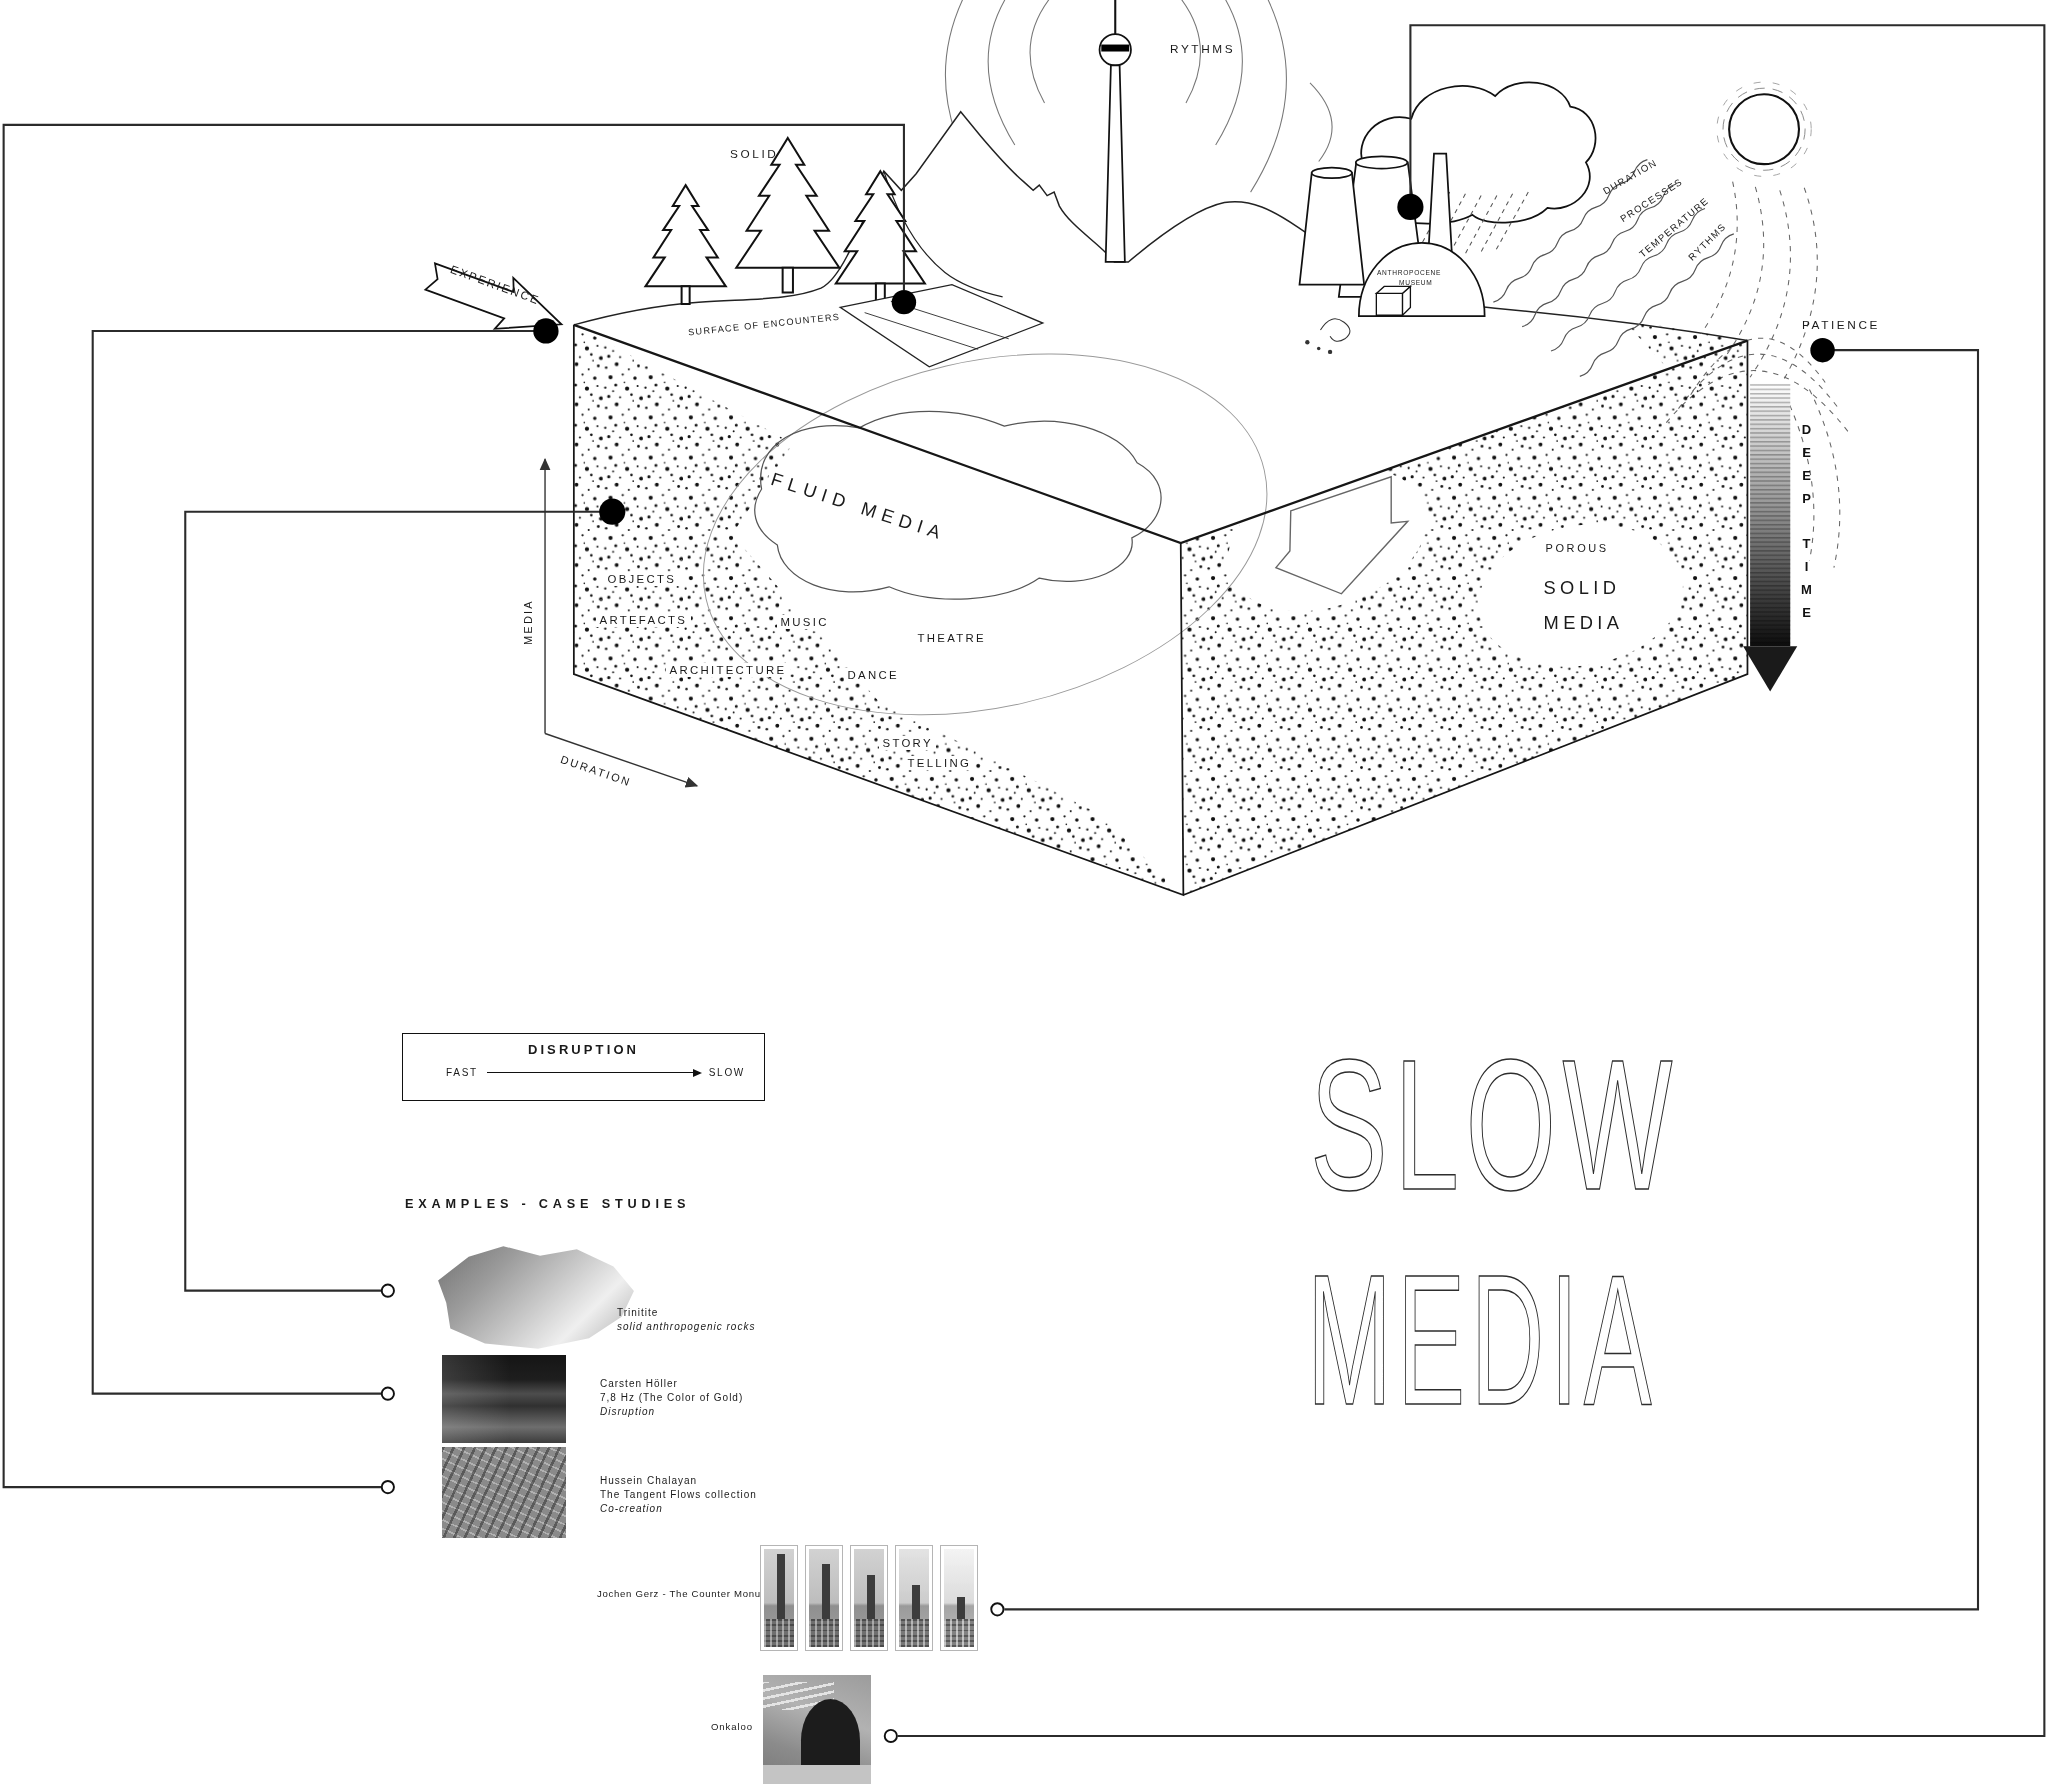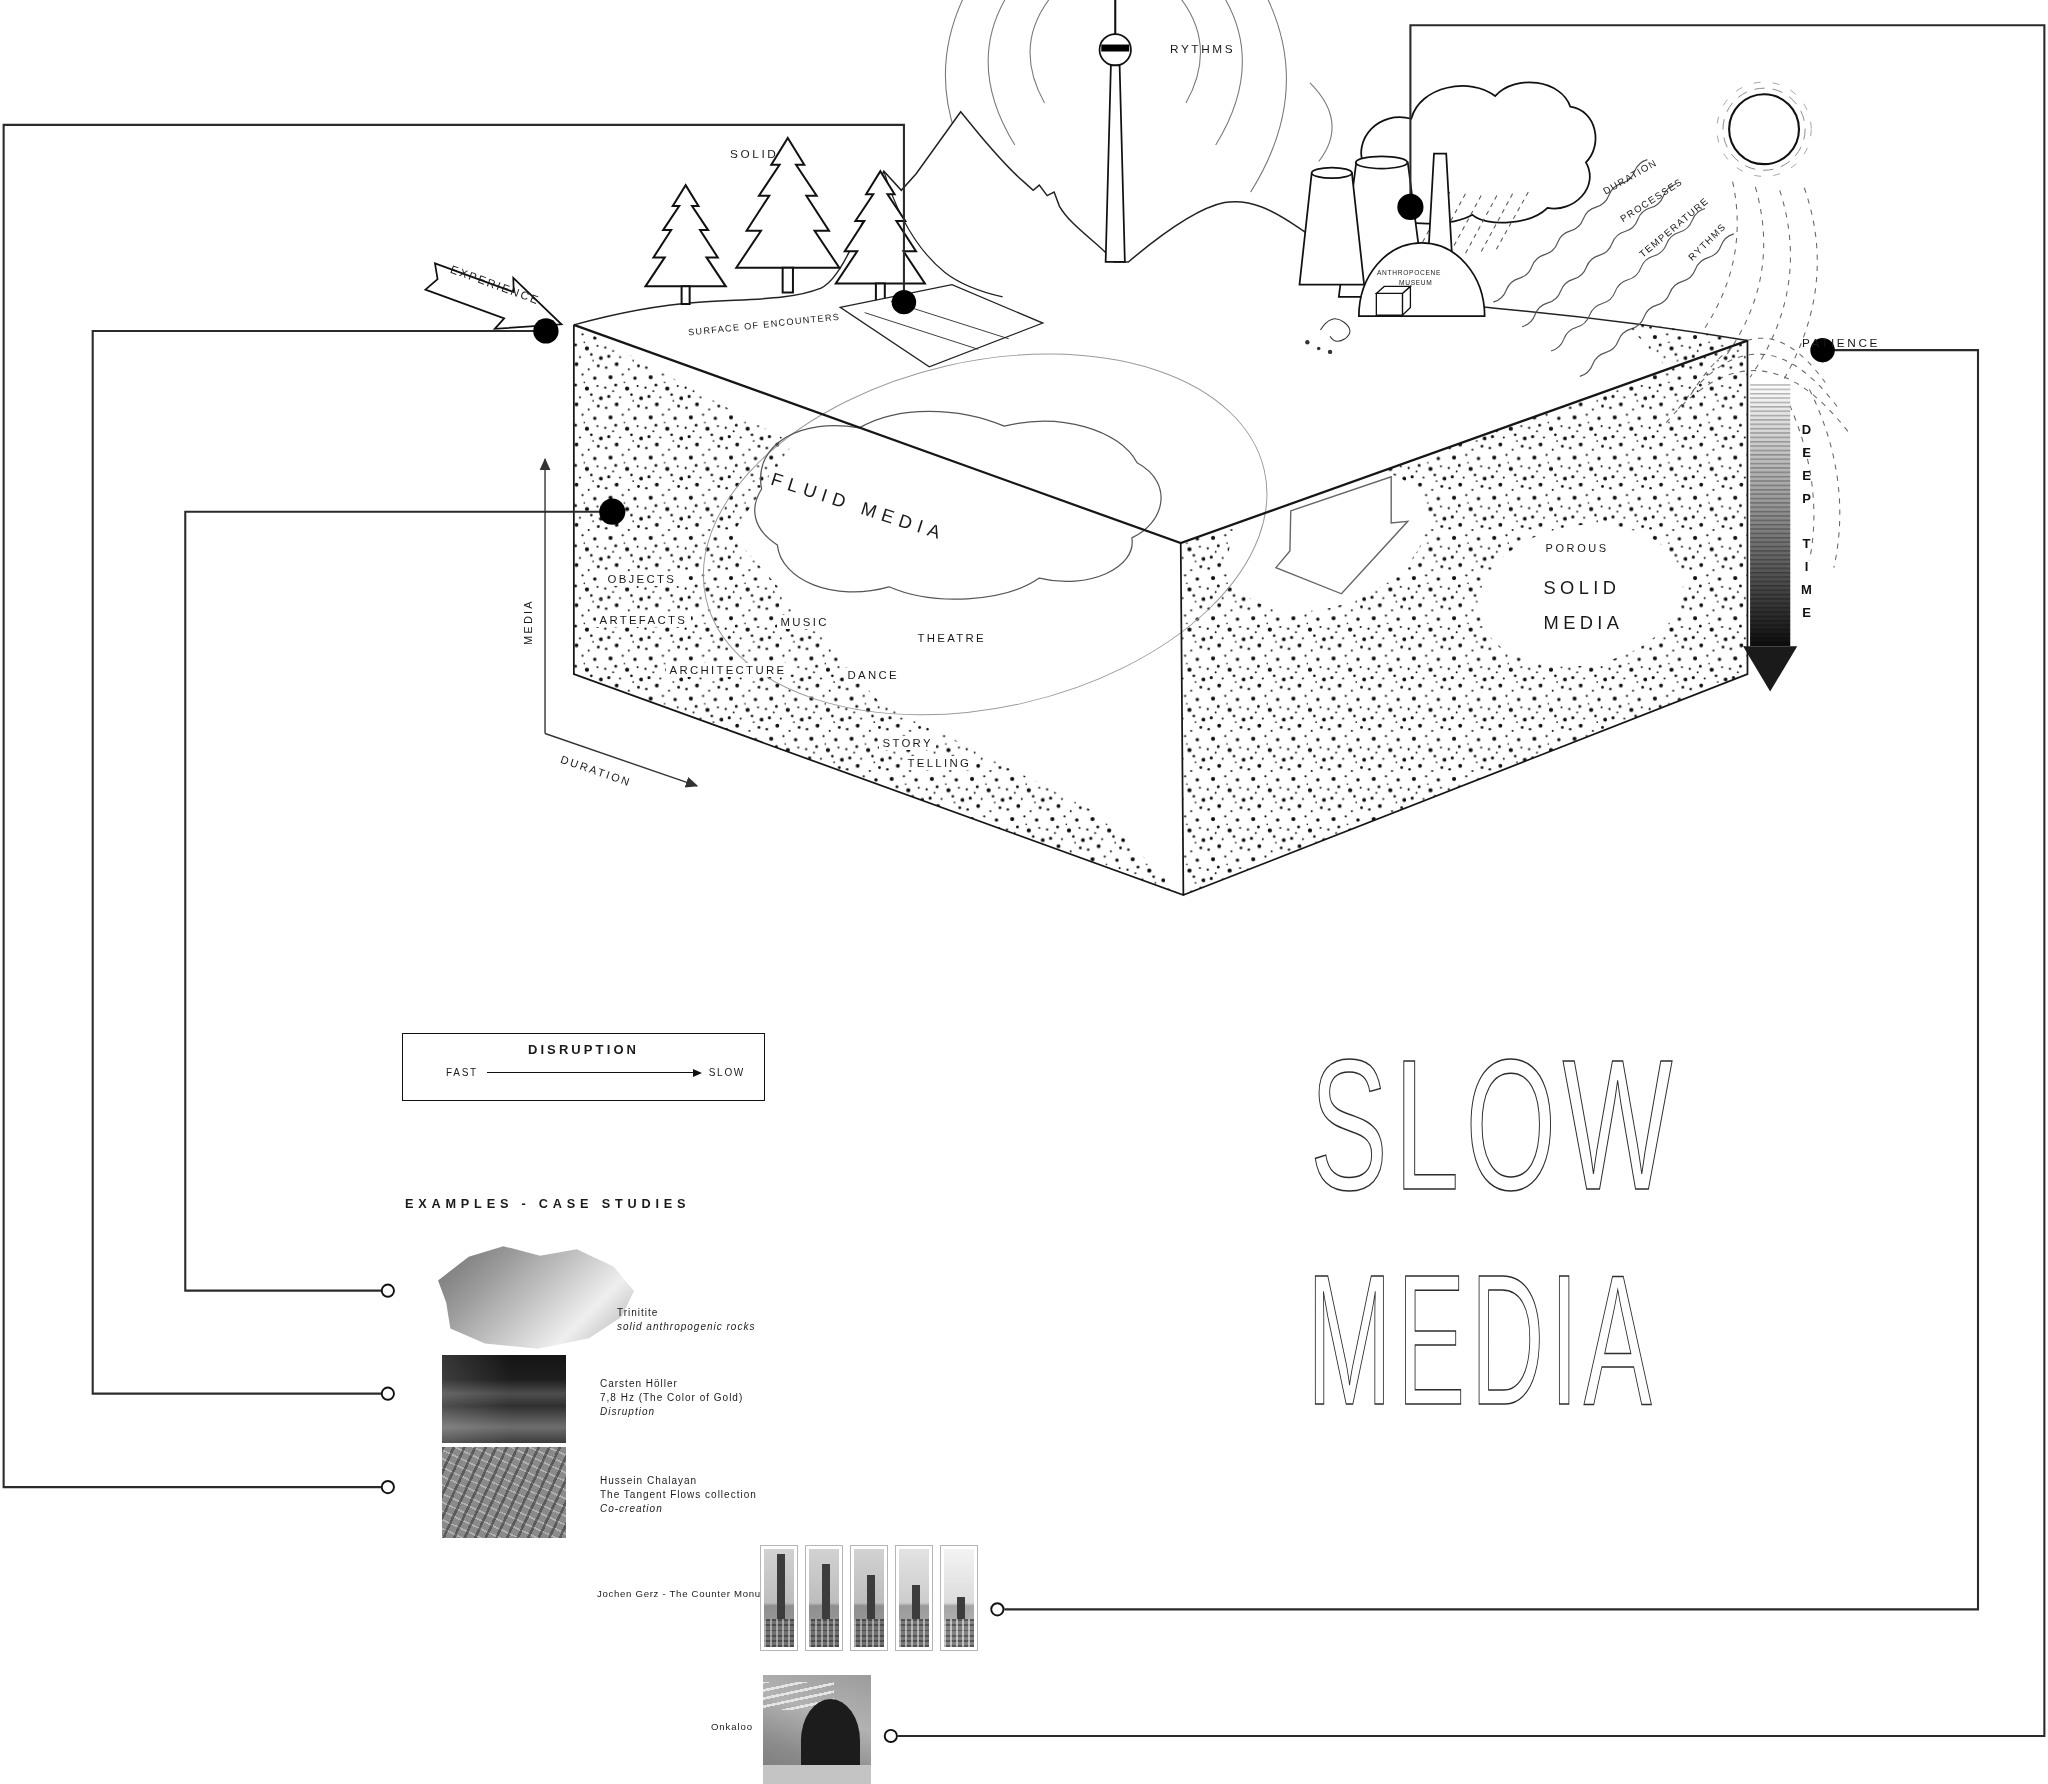--- a/index.html
+++ b/index.html
@@ -262,21 +262,21 @@
     <circle cx="444" cy="1478" r="7"></circle>
         <circle cx="444" cy="1596" r="7"></circle>
         <circle cx="444" cy="1703" r="7"></circle>
     <circle cx="1142" cy="1843" r="7"></circle>
         <circle cx="1020" cy="1988" r="7"></circle>
   </g>
 </svg>
 
 <span class="lbl fs13" style="left:730px;top:147px;">SOLID</span>
 <span class="lbl fs13" style="left:1170px;top:42px;">RYTHMS</span>
-<span class="lbl fs13" style="left:1802px;top:336px;">PATIENCE</span>
+<span class="lbl fs13" style="left:1802px;top:318px;">PATIENCE</span>
 <span class="lbl rot" style="left:453px;top:263px;font-size:11.4px;letter-spacing:2.1px;transform:rotate(20deg);">EXPERIENCE</span>
 <span class="lbl rot halo" style="left:684px;top:327px;font-size:9.2px;letter-spacing:1.3px;transform:rotate(-6deg);">SURFACE OF ENCOUNTERS</span>
 
 <span class="lbl" style="left:1377px;top:269px;font-size:6.6px;letter-spacing:0.7px;">ANTHROPOCENE</span>
 <span class="lbl" style="left:1399px;top:279px;font-size:6.6px;letter-spacing:0.7px;">MUSEUM</span>
 
 <span class="lbl rot" style="left:1601px;top:187px;font-size:9.6px;letter-spacing:1.4px;transform:rotate(-30deg);">DURATION</span>
 <span class="lbl rot" style="left:1618px;top:215px;font-size:9.6px;letter-spacing:1.4px;transform:rotate(-33deg);">PROCESSES</span>
 <span class="lbl rot" style="left:1637px;top:251px;font-size:9.6px;letter-spacing:1.4px;transform:rotate(-40deg);">TEMPERATURE</span>
 <span class="lbl rot" style="left:1686px;top:255px;font-size:9.6px;letter-spacing:1.4px;transform:rotate(-45deg);">RYTHMS</span>

